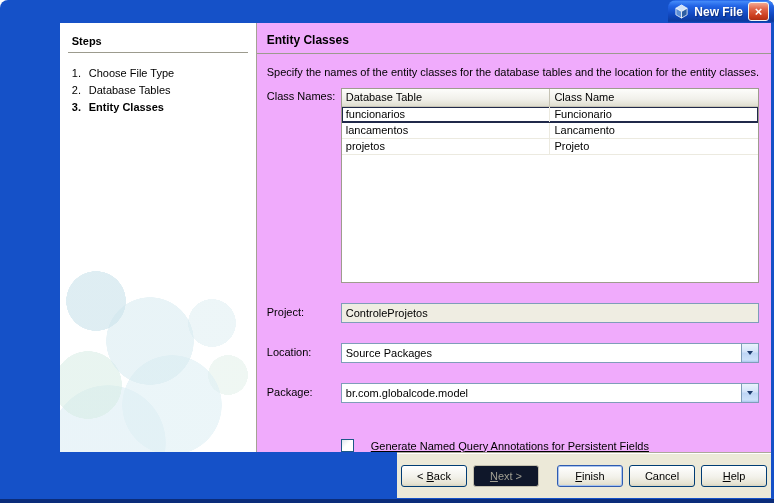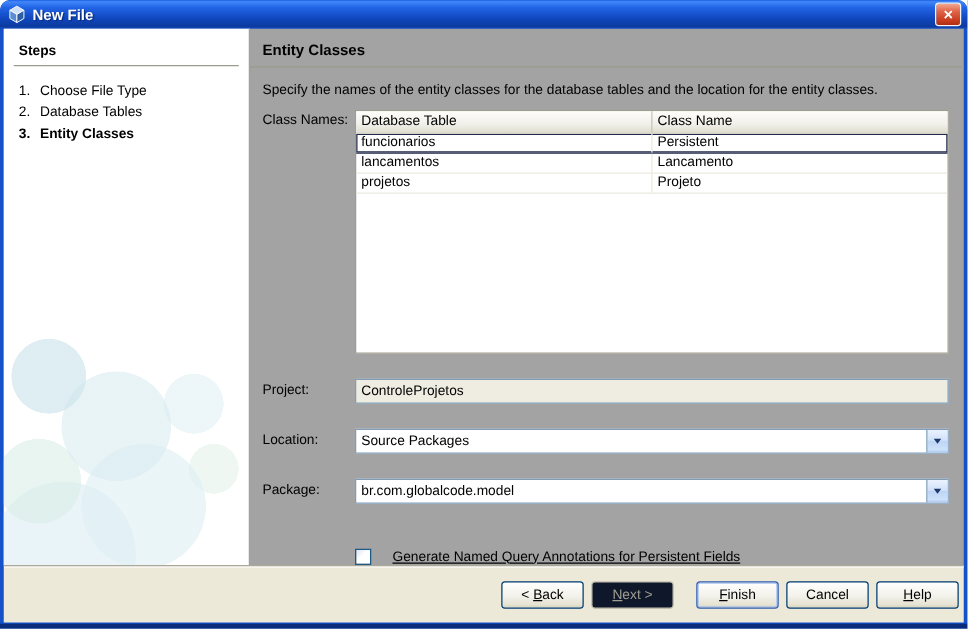--- a/index.html
+++ b/index.html
@@ -7,20 +7,21 @@
   body { font-family:"Liberation Sans", sans-serif; font-size:11px; color:#000; background:#fff; }
 
   .window {
     width:774px; height:503px;
     display:flex; flex-direction:column;
     background:#1551C8;
     box-shadow: inset 0 -4px 0 #0B2C7A;
     padding:0 3px 5px 3px;
     border-radius:8px 8px 0 0;
     overflow:hidden;
+    align-items:flex-end;
   }
 
   
   .titlebar {
     flex:0 0 23px; height:23px;
     margin:0 -3px;
     border-radius:8px 8px 0 0;
     background: linear-gradient(180deg,#1E5EE4 0%,#4288F8 6%,#2264E6 26%,#1047BE 65%,#0C3A9E 92%,#1551C8 100%);
     display:flex; align-items:center;
     padding:0 5px; gap:5px;
@@ -34,21 +35,21 @@
   .close-btn {
     width:21px; height:19px; flex:0 0 21px;
     border:1px solid #F4F4F2; border-radius:3px;
     background: linear-gradient(180deg,#F4A890 0%,#E0664A 35%,#CC3F20 75%,#B02E12 100%);
     color:#fff; font-weight:bold; font-size:13px; line-height:1;
     display:flex; align-items:center; justify-content:center;
     cursor:default;
   }
 
   
-  .main { flex:1; min-height:0; display:flex; background:#a3a3a3; }
+  .main { flex:1; min-height:0; display:flex; background:#f0abfc; }
 
   .steps-panel {
     flex:0 0 197px; width:197px;
     border-right:1px solid #A5A294;
     padding:10px 8px;
     background:
       radial-gradient(circle 30px at 36px 278px, rgba(205,228,236,.65) 99%, transparent 100%),
       radial-gradient(circle 44px at 90px 318px, rgba(214,234,240,.55) 99%, transparent 100%),
       radial-gradient(circle 24px at 152px 300px, rgba(222,238,242,.55) 99%, transparent 100%),
       radial-gradient(circle 34px at 28px 362px, rgba(214,236,228,.55) 99%, transparent 100%),
@@ -189,21 +190,21 @@
       <div class="form-row">
         <span class="form-label" style="padding-top:2px;">Class Names:</span>
         <div class="field-col">
           <div class="db-table">
             <div class="tbl-header">
               <div class="tbl-hcell">Database Table</div>
               <div class="tbl-hcell">Class Name</div>
             </div>
             <div class="tbl-row focused">
               <div class="tbl-cell">funcionarios</div>
-              <div class="tbl-cell">Persistent</div>
+              <div class="tbl-cell">Funcionario</div>
             </div>
             <div class="tbl-row">
               <div class="tbl-cell">lancamentos</div>
               <div class="tbl-cell">Lancamento</div>
             </div>
             <div class="tbl-row">
               <div class="tbl-cell">projetos</div>
               <div class="tbl-cell">Projeto</div>
             </div>
             <div class="tbl-empty"></div>

